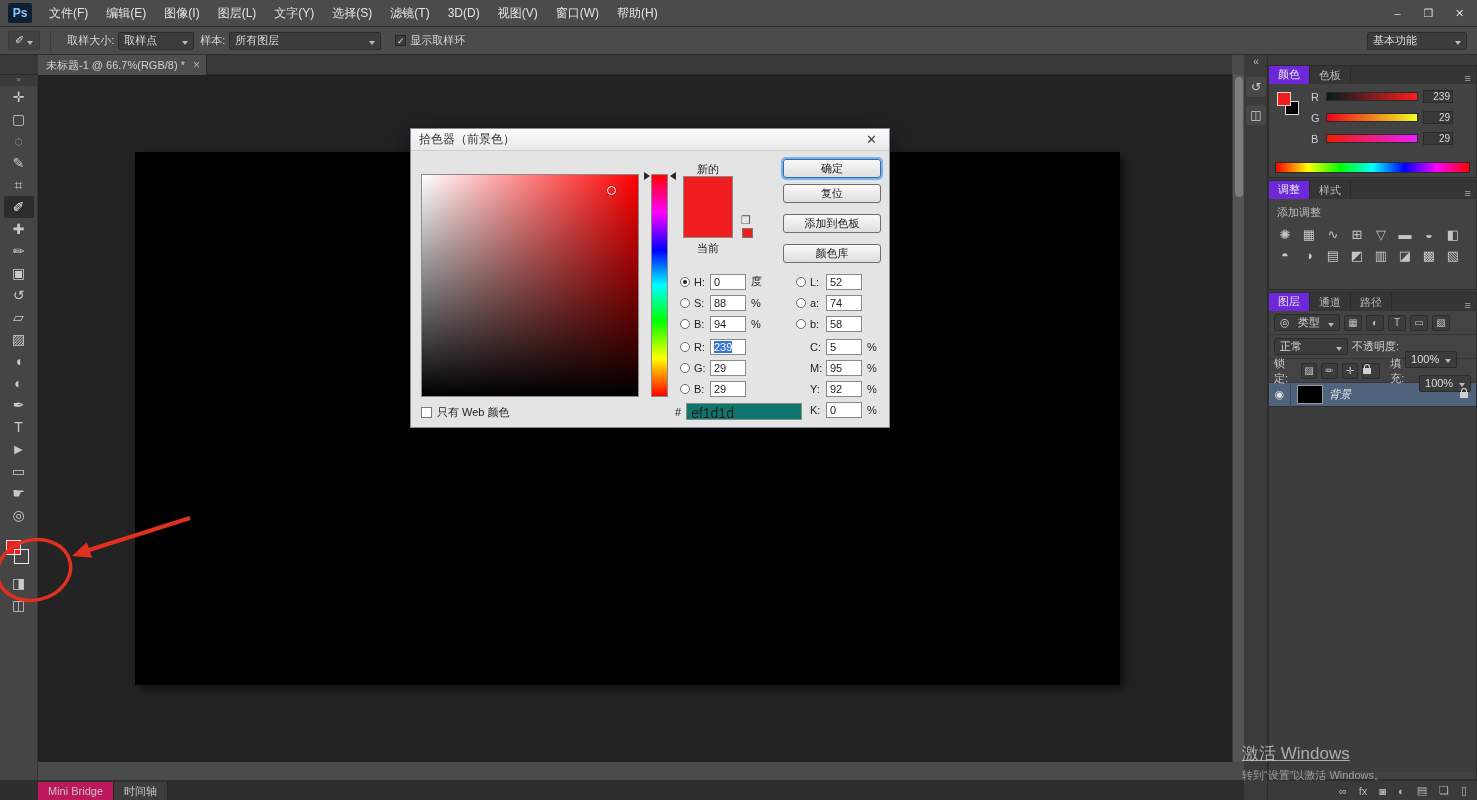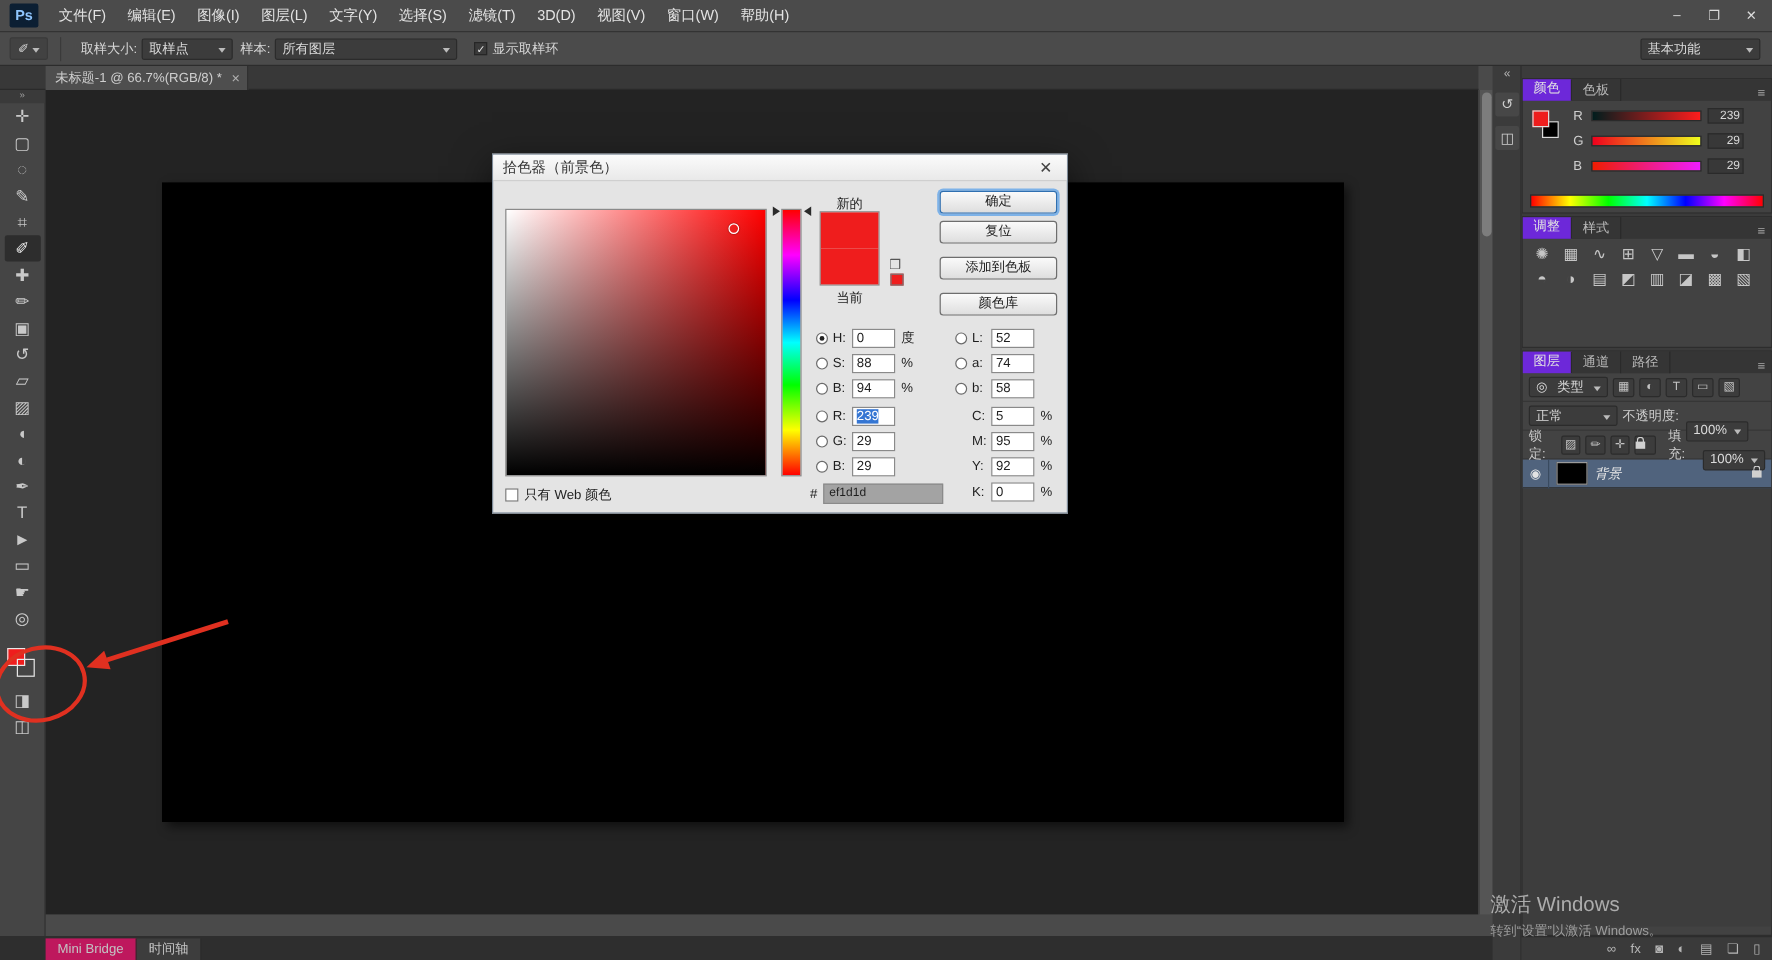--- a/index.html
+++ b/index.html
@@ -120,28 +120,28 @@
   .crow .radio { width:10px; height:10px; border:1px solid #6a6a6a; border-radius:50%; background:#fff; margin-right:4px; position:relative; }
   .crow .radio.checked::after { content:""; position:absolute; left:2px; top:2px; width:4px; height:4px; background:#222; border-radius:50%; }
   .crow .flabel { width:16px; text-align:left; }
   .crow .nfield { width:36px; height:16px; background:#fff; border:1px solid #8a8a8a; padding:1px 3px; font-size:11px; }
   .crow .funit { margin-left:5px; }
   .colL { left:269px; }
   .colR { left:385px; }
   .colR.noradio { padding-left:14px; }
   .seltext { background:#3576d3; color:#fff; }
   .hex-row { position:absolute; left:264px; top:274px; display:flex; align-items:center; gap:5px; }
-  .hex-box { width:100px; height:17px; background:#a3a3a3; border:1px solid #8a8a8a; padding:1px 4px; font-size:10px; }
+  .hex-box { width:116px; height:17px; background:#0f766e; border:1px solid #8a8a8a; padding:1px 4px; font-size:14px; }
   .web-chk { position:absolute; left:10px; top:276px; display:flex; align-items:center; gap:5px; color:#222; }
   .web-chk .box { width:11px; height:11px; background:#fff; border:1px solid #7a7a7a; }
 
   
   .annotation { position:absolute; left:0; top:0; z-index:60; pointer-events:none; }
   .watermark { position:absolute; left:1242px; top:742px; z-index:45; color:rgba(210,210,210,.75); }
-  .wm1 { font-size:17px; }
+  .wm1 { font-size:17px;text-decoration:underline; }
   .wm2 { font-size:11px; margin-top:3px; color:rgba(195,195,195,.7); }
 </style>
 </head>
 <body>
 
 <div id="app">
 
   <div class="menubar">
     <div class="ps-logo">Ps</div>
     <span class="menu-item">文件(F)</span>
@@ -270,20 +270,21 @@
         <div class="spectrum"></div>
       </div>
     </div>
 
     <div class="panel panel-adjust">
       <div class="panel-tabs">
         <div class="ptab active">调整</div>
         <div class="ptab">样式</div>
         <div class="pmenu">≡</div>
       </div>
+      <div class="adj-hint">添加调整</div>
       <div class="adj-grid">
         <span class="adj">✺</span>
         <span class="adj">▦</span>
         <span class="adj">∿</span>
         <span class="adj">⊞</span>
         <span class="adj">▽</span>
         <span class="adj">▬</span>
         <span class="adj">◒</span>
         <span class="adj">◧</span>
         <span class="adj">◓</span>

